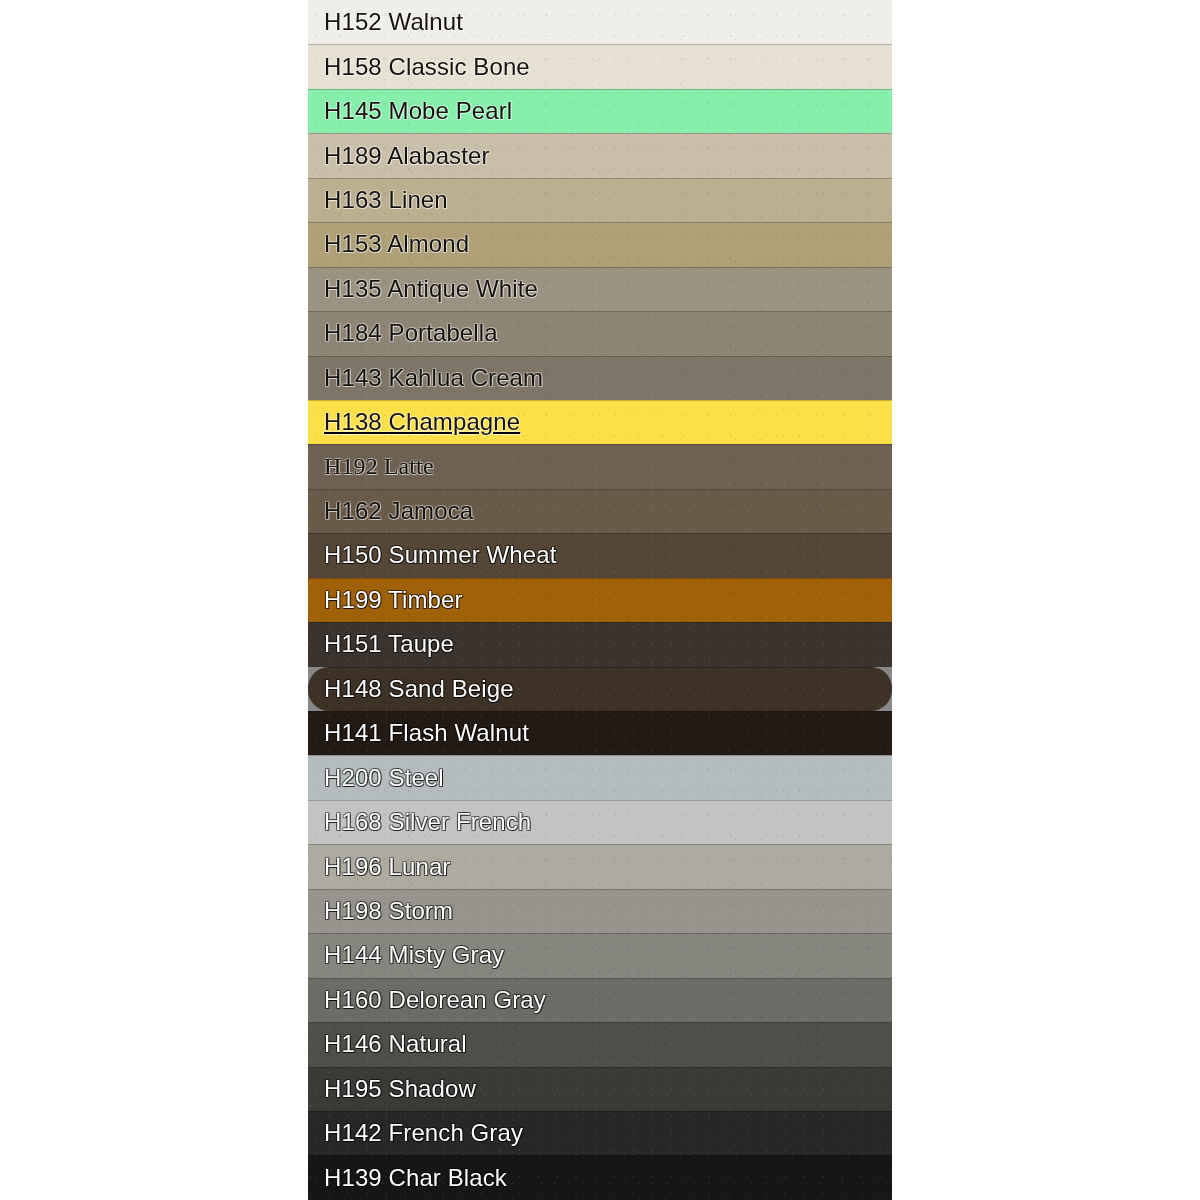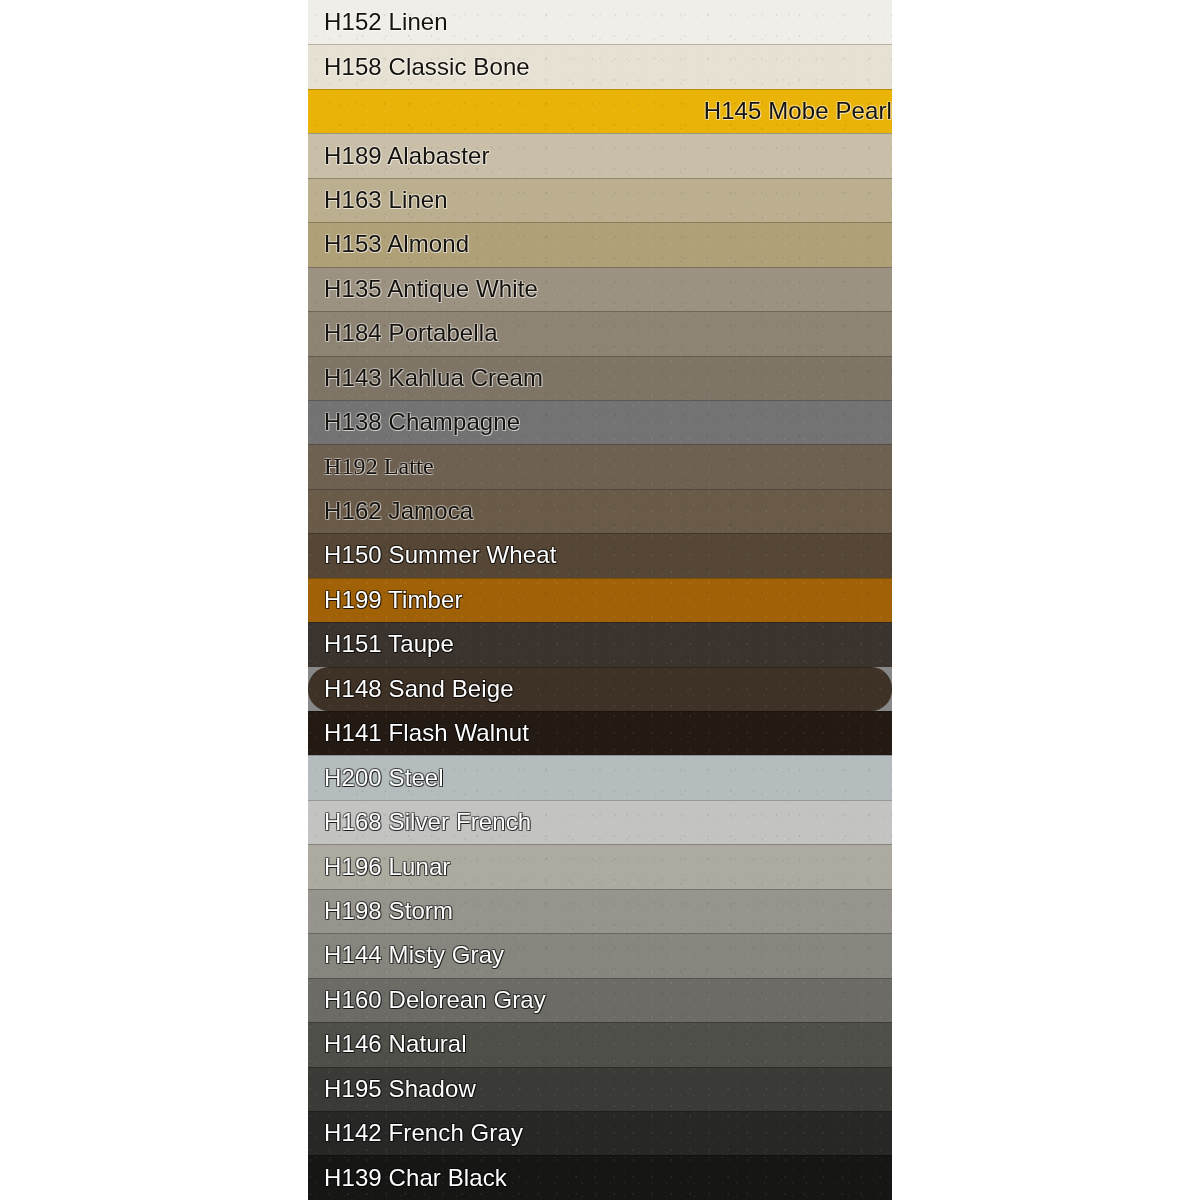--- a/index.html
+++ b/index.html
@@ -89,28 +89,28 @@
        1px -1px 0 rgba(0,0,0,0.50),
       -1px -1px 0 rgba(0,0,0,0.40);
   }
 </style>
 </head>
 <body>
 
 <div id="swatch-card">
     <div class="swatch-row dark-text" style="background-color: rgb(240, 238, 233);">
       <div class="grain"></div>
-      <span class="swatch-label">H152 Linen</span>
+      <span class="swatch-label">H152 Walnut</span>
     </div>
     <div class="swatch-row dark-text" style="background-color: rgb(231, 225, 211);">
       <div class="seam"></div>
       <div class="grain"></div>
       <span class="swatch-label">H158 Classic Bone</span>
     </div>
-    <div class="swatch-row dark-text" style="background-color: #eab308; justify-content: flex-end;">
+    <div class="swatch-row dark-text" style="background-color: #86efac;">
       <div class="seam"></div>
       <div class="grain"></div>
       <span class="swatch-label">H145 Mobe Pearl</span>
     </div>
     <div class="swatch-row dark-text" style="background-color: rgb(201, 191, 169);">
       <div class="seam"></div>
       <div class="grain"></div>
       <span class="swatch-label">H189 Alabaster</span>
     </div>
     <div class="swatch-row dark-text" style="background-color: rgb(188, 175, 144);">
@@ -131,21 +131,21 @@
     <div class="swatch-row dark-text" style="background-color: rgb(142, 132, 116);">
       <div class="seam"></div>
       <div class="grain"></div>
       <span class="swatch-label">H184 Portabella</span>
     </div>
     <div class="swatch-row dark-text" style="background-color: rgb(126, 117, 102);">
       <div class="seam"></div>
       <div class="grain"></div>
       <span class="swatch-label">H143 Kahlua Cream</span>
     </div>
-    <div class="swatch-row dark-text" style="background-color: #737373;">
+    <div class="swatch-row dark-text" style="background-color: #fde047; text-decoration: underline;">
       <div class="seam"></div>
       <div class="grain"></div>
       <span class="swatch-label">H138 Champagne</span>
     </div>
     <div class="swatch-row dark-text" style="background-color: rgb(110, 97, 82); font-family: Liberation Serif, serif;">
       <div class="seam"></div>
       <div class="grain"></div>
       <span class="swatch-label">H192 Latte</span>
     </div>
     <div class="swatch-row dark-text" style="background-color: rgb(106, 91, 73);">

